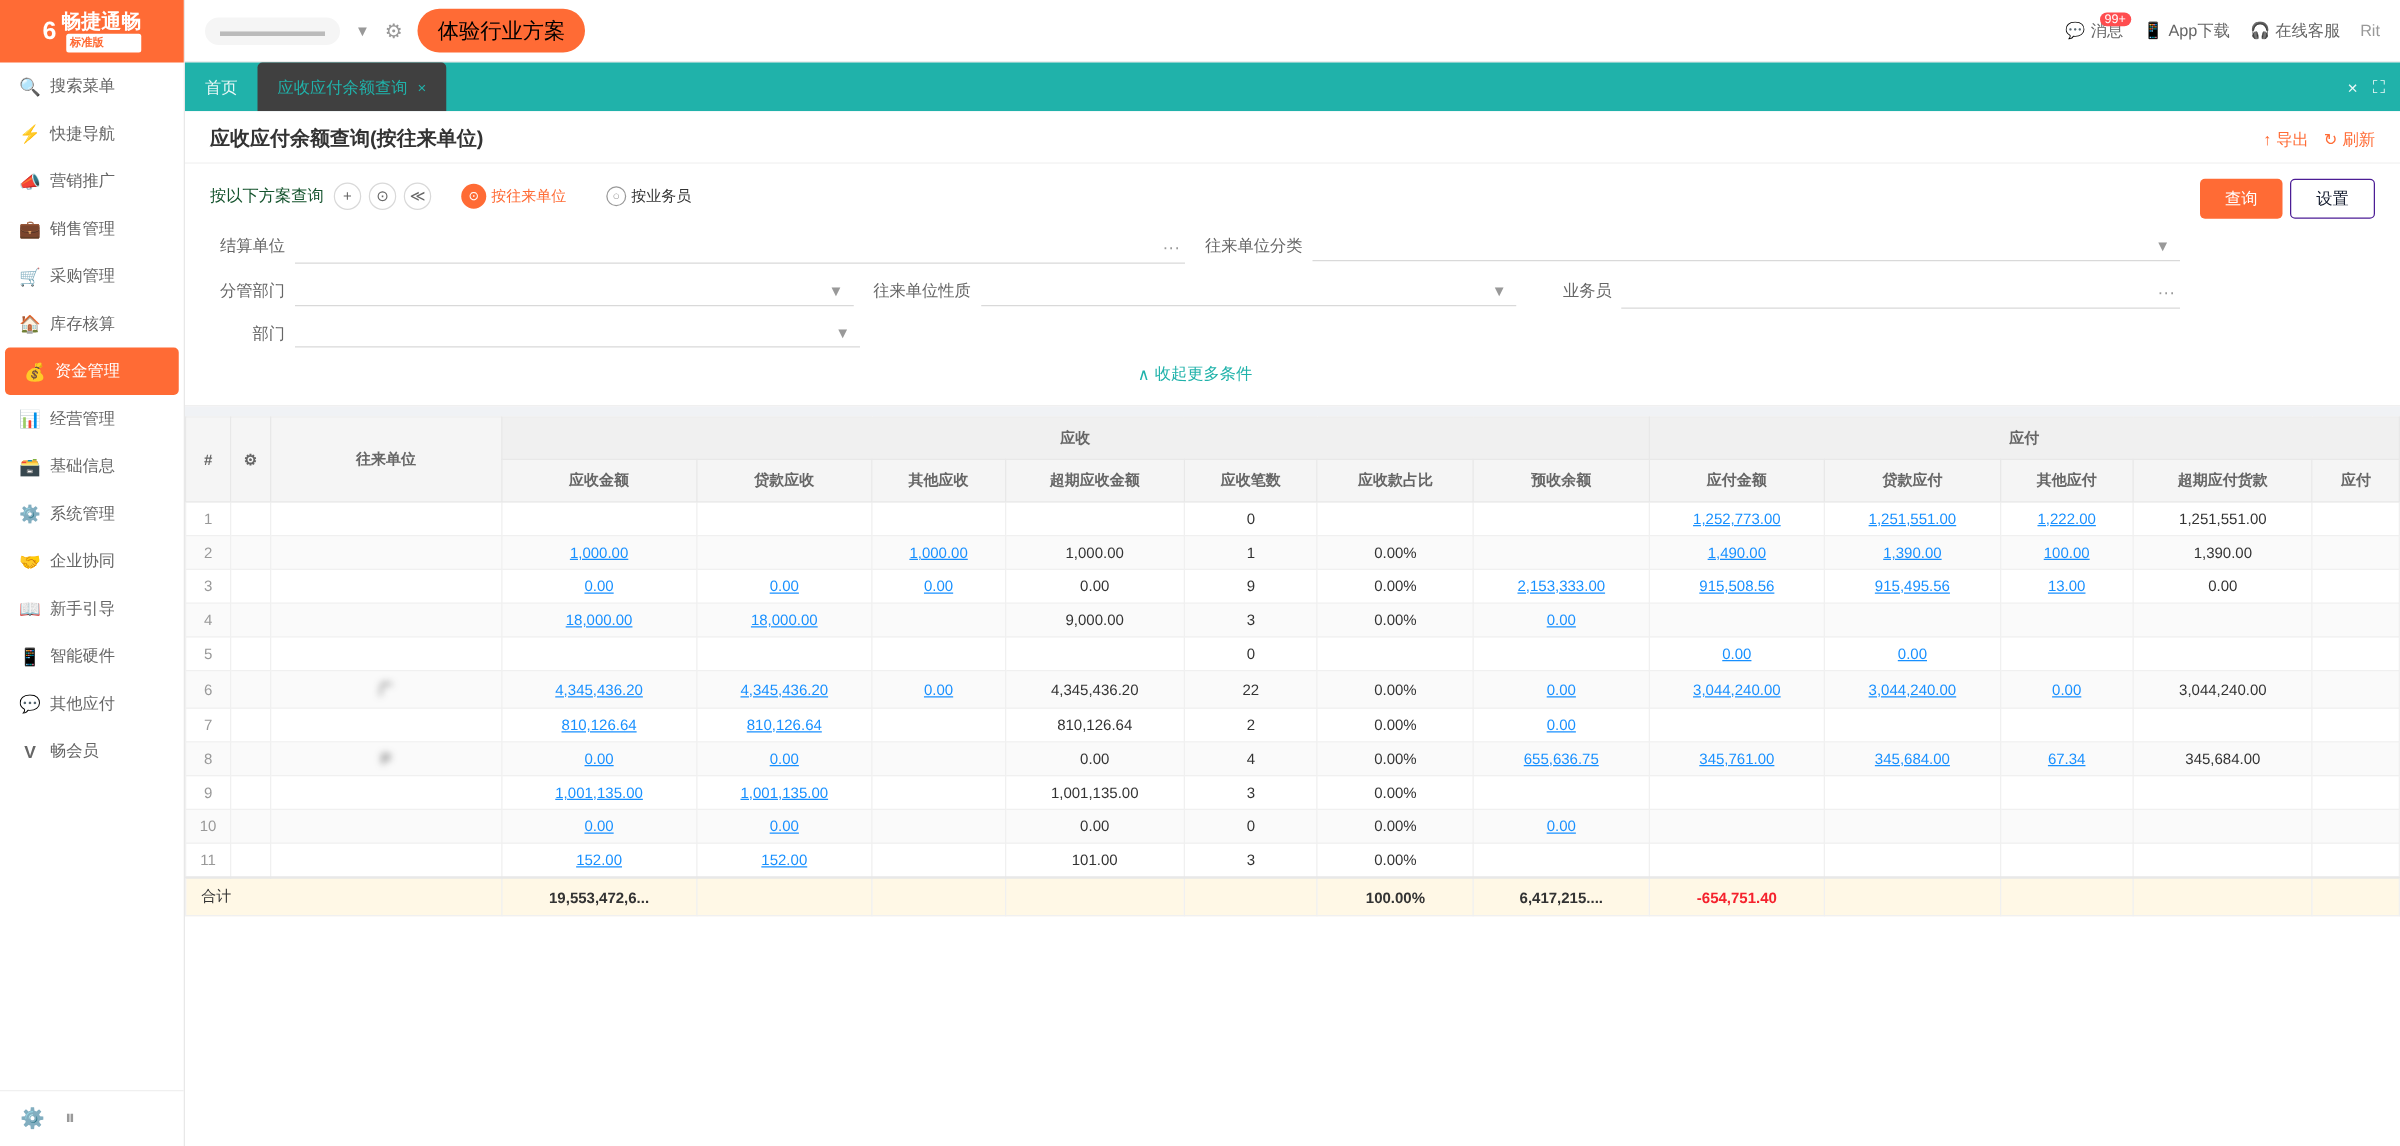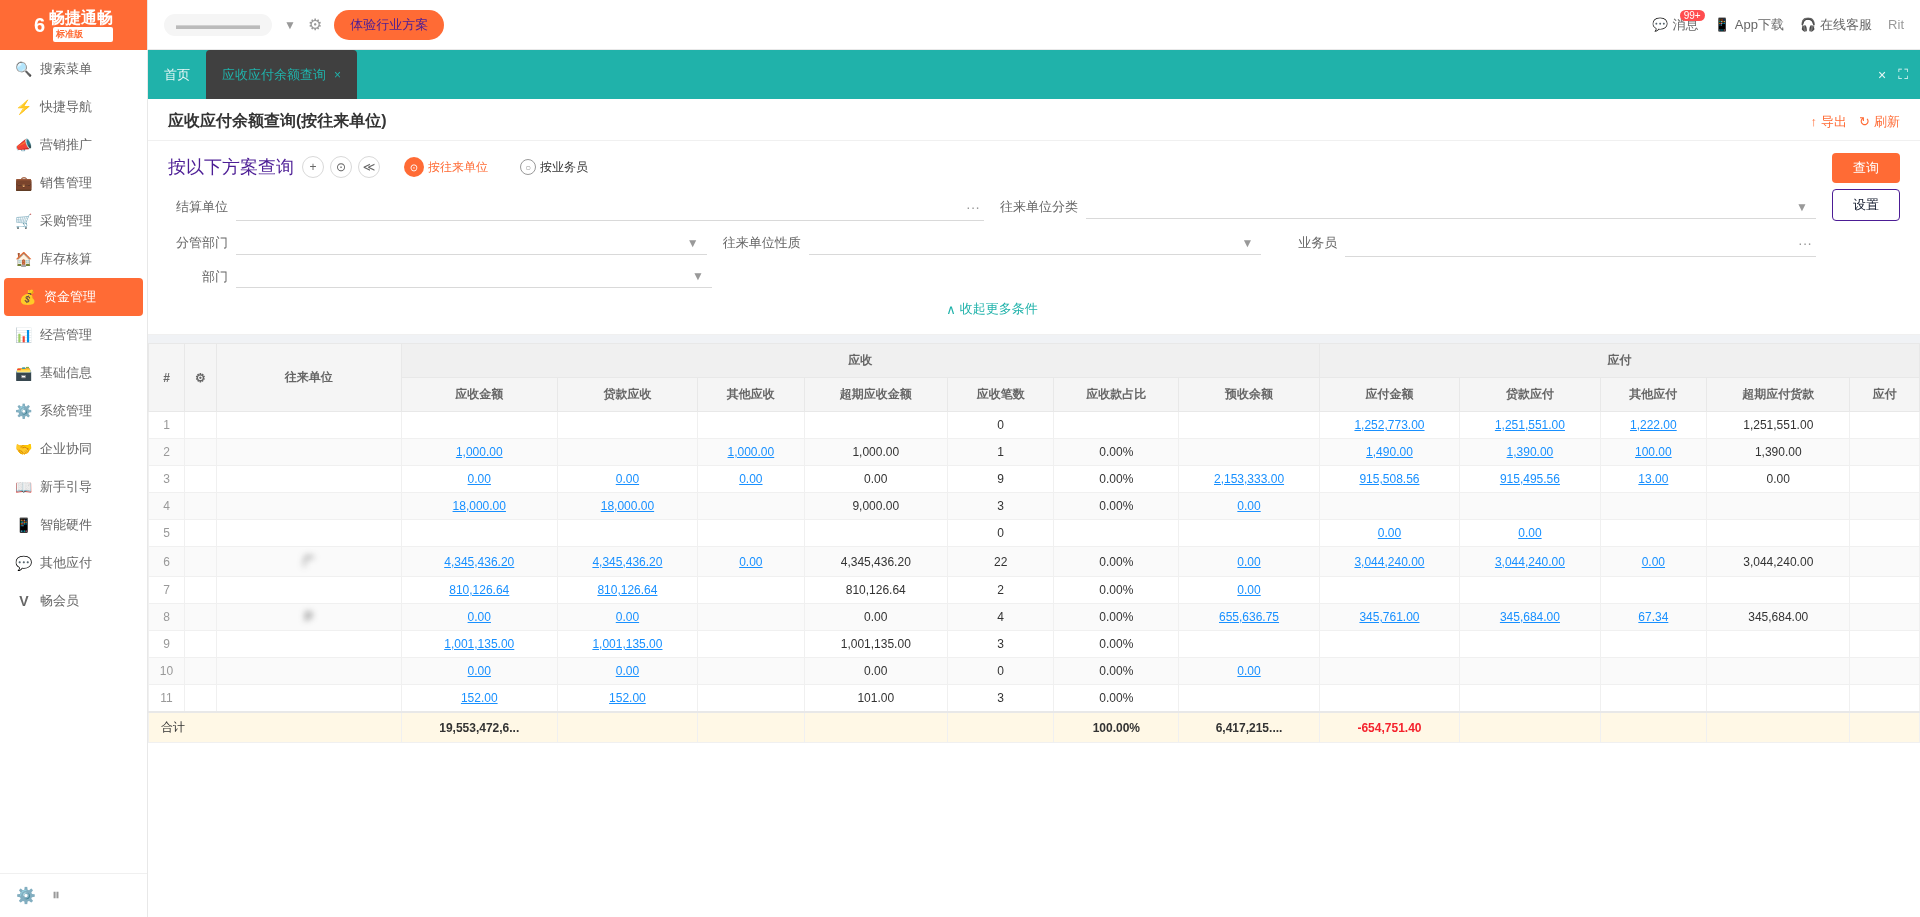--- a/index.html
+++ b/index.html
@@ -16,65 +16,65 @@
     .sidebar-bottom-icon { color: #999; font-size: 16px; cursor: pointer; }
 
     
     .main { flex: 1; display: flex; flex-direction: column; overflow: hidden; }
 
     
     .topbar { height: 50px; background: #fff; display: flex; align-items: center; padding: 0 16px; gap: 12px; border-bottom: 1px solid #e8e8e8; flex-shrink: 0; }
     .topbar-title { color: #999; font-size: 13px; background: #f5f5f5; padding: 4px 12px; border-radius: 20px; display: flex; align-items: center; gap: 6px; }
     .topbar-dropdown { color: #999; cursor: pointer; font-size: 12px; }
     .topbar-gear { color: #999; cursor: pointer; font-size: 16px; }
-    .topbar-cta { background: #ff6b35; color: #4c1d95; border: none; border-radius: 20px; padding: 6px 16px; font-size: 13px; cursor: pointer; white-space: nowrap; }
+    .topbar-cta { background: #ff6b35; color: #000000; border: none; border-radius: 20px; padding: 6px 16px; font-size: 17px; cursor: pointer; white-space: nowrap; }
     .topbar-right { margin-left: auto; display: flex; align-items: center; gap: 16px; }
     .topbar-right-item { display: flex; align-items: center; gap: 4px; color: #666; cursor: pointer; font-size: 13px; position: relative; }
     .badge { background: #ff4d4f; color: #fff; border-radius: 10px; padding: 0 4px; font-size: 10px; position: absolute; top: -6px; right: -6px; }
     .topbar-user { color: #999; font-size: 13px; }
 
     
-    .tabbar { height: 49px; background: #20b2aa; display: flex; align-items: center; flex-shrink: 0; }
+    .tabbar { height: 39px; background: #20b2aa; display: flex; align-items: center; flex-shrink: 0; }
     .tab { padding: 0 16px; height: 100%; display: flex; align-items: center; font-size: 13px; cursor: pointer; gap: 8px; color: rgba(255,255,255,0.8); }
     .tab.active { background: #404040; color: #20b2aa; border-radius: 4px 4px 0 0; }
     .tab-close { font-size: 12px; color: inherit; cursor: pointer; }
     .tab-home { color: rgba(255,255,255,0.9); }
     .tabbar-right { margin-left: auto; display: flex; align-items: center; gap: 12px; padding-right: 12px; color: rgba(255,255,255,0.9); }
     .tabbar-right-icon { cursor: pointer; font-size: 14px; }
 
     
     .content { flex: 1; background: #f0f2f5; overflow: hidden; display: flex; flex-direction: column; }
 
     
     .page-header { background: #fff; padding: 12px 20px 8px; display: flex; align-items: center; justify-content: space-between; border-bottom: 1px solid #f0f0f0; flex-shrink: 0; }
     .page-title { font-size: 16px; font-weight: bold; color: #333; }
     .page-actions { display: flex; gap: 12px; align-items: center; }
     .page-action-btn { display: flex; align-items: center; gap: 4px; color: #ff6b35; cursor: pointer; font-size: 13px; }
 
     
     .filter-area { background: #fff; padding: 12px 20px; border-bottom: 1px solid #f0f0f0; flex-shrink: 0; }
     .filter-scheme-bar { display: flex; align-items: center; gap: 8px; margin-bottom: 12px; }
-    .filter-scheme-label { color: #4c1d95; font-size: 18px; }
+    .filter-scheme-label { color: #14532d; font-size: 13px; }
     .filter-scheme-icons { display: flex; gap: 6px; }
     .filter-scheme-icon { width: 22px; height: 22px; border-radius: 50%; border: 1px solid #d9d9d9; display: flex; align-items: center; justify-content: center; cursor: pointer; font-size: 12px; color: #666; }
     .scheme-option { display: flex; align-items: center; gap: 4px; cursor: pointer; padding: 4px 8px; border-radius: 4px; }
     .scheme-option.active { color: #ff6b35; }
     .scheme-circle { width: 20px; height: 20px; border-radius: 50%; background: #ff6b35; display: flex; align-items: center; justify-content: center; color: #fff; font-size: 10px; }
     .scheme-circle-grey { width: 16px; height: 16px; border-radius: 50%; border: 1px solid #999; display: flex; align-items: center; justify-content: center; font-size: 10px; color: #999; }
     .filter-row { display: flex; align-items: center; gap: 16px; margin-bottom: 8px; }
     .filter-item { display: flex; align-items: center; gap: 8px; flex: 1; }
     .filter-label { color: #666; font-size: 13px; white-space: nowrap; min-width: 60px; text-align: right; }
     .filter-input { flex: 1; border: none; border-bottom: 1px solid #d9d9d9; padding: 4px 8px; font-size: 13px; outline: none; background: transparent; color: #333; }
     .filter-select { flex: 1; display: flex; align-items: center; justify-content: space-between; border-bottom: 1px solid #d9d9d9; padding: 4px 8px; cursor: pointer; }
     .filter-select-text { color: #999; font-size: 13px; }
     .filter-dots { color: #999; font-size: 14px; cursor: pointer; }
     .filter-collapse { display: flex; align-items: center; justify-content: center; padding: 4px; color: #20b2aa; cursor: pointer; font-size: 13px; gap: 4px; margin-top: 4px; }
     .query-btn { background: #ff6b35; color: #fff; border: none; border-radius: 4px; padding: 6px 20px; font-size: 13px; cursor: pointer; }
     .setting-btn { background: #fff; color: #0f172a; border: 1px solid #4c1d95; border-radius: 4px; padding: 6px 20px; font-size: 13px; cursor: pointer; }
-    .filter-right-btns { display: flex; flex-direction: column; gap: 6px; flex-shrink: 0; }
+    .filter-right-btns { display: flex; flex-direction: row; gap: 6px; flex-shrink: 0; }
 
     
     .table-container { flex: 1; overflow: auto; background: #fff; margin: 8px 0 0; }
     table { width: 100%; border-collapse: collapse; font-size: 12px; }
     thead tr { background: #f5f5f5; }
     th { padding: 8px 10px; text-align: center; border: 1px solid #e8e8e8; color: #666; font-weight: bold; white-space: nowrap; }
     td { padding: 6px 10px; text-align: center; border: 1px solid #f0f0f0; white-space: nowrap; }
     tbody tr:nth-child(even) { background: #fafafa; }
     .td-link { color: #1890ff; text-decoration: underline; cursor: pointer; }
     .td-number { color: #333; }

